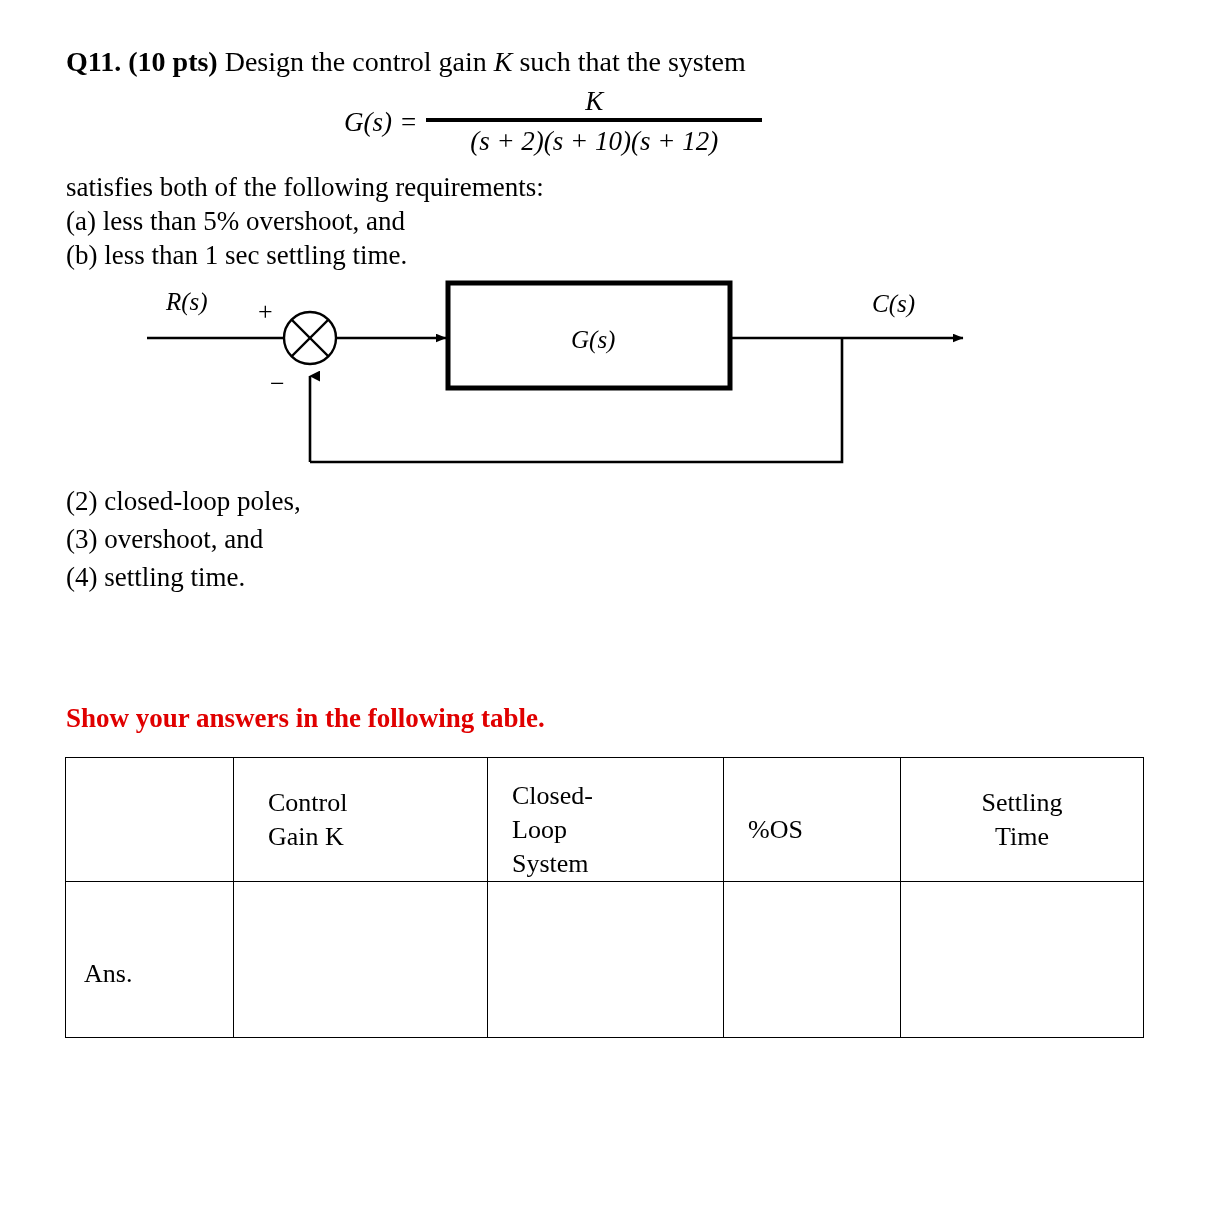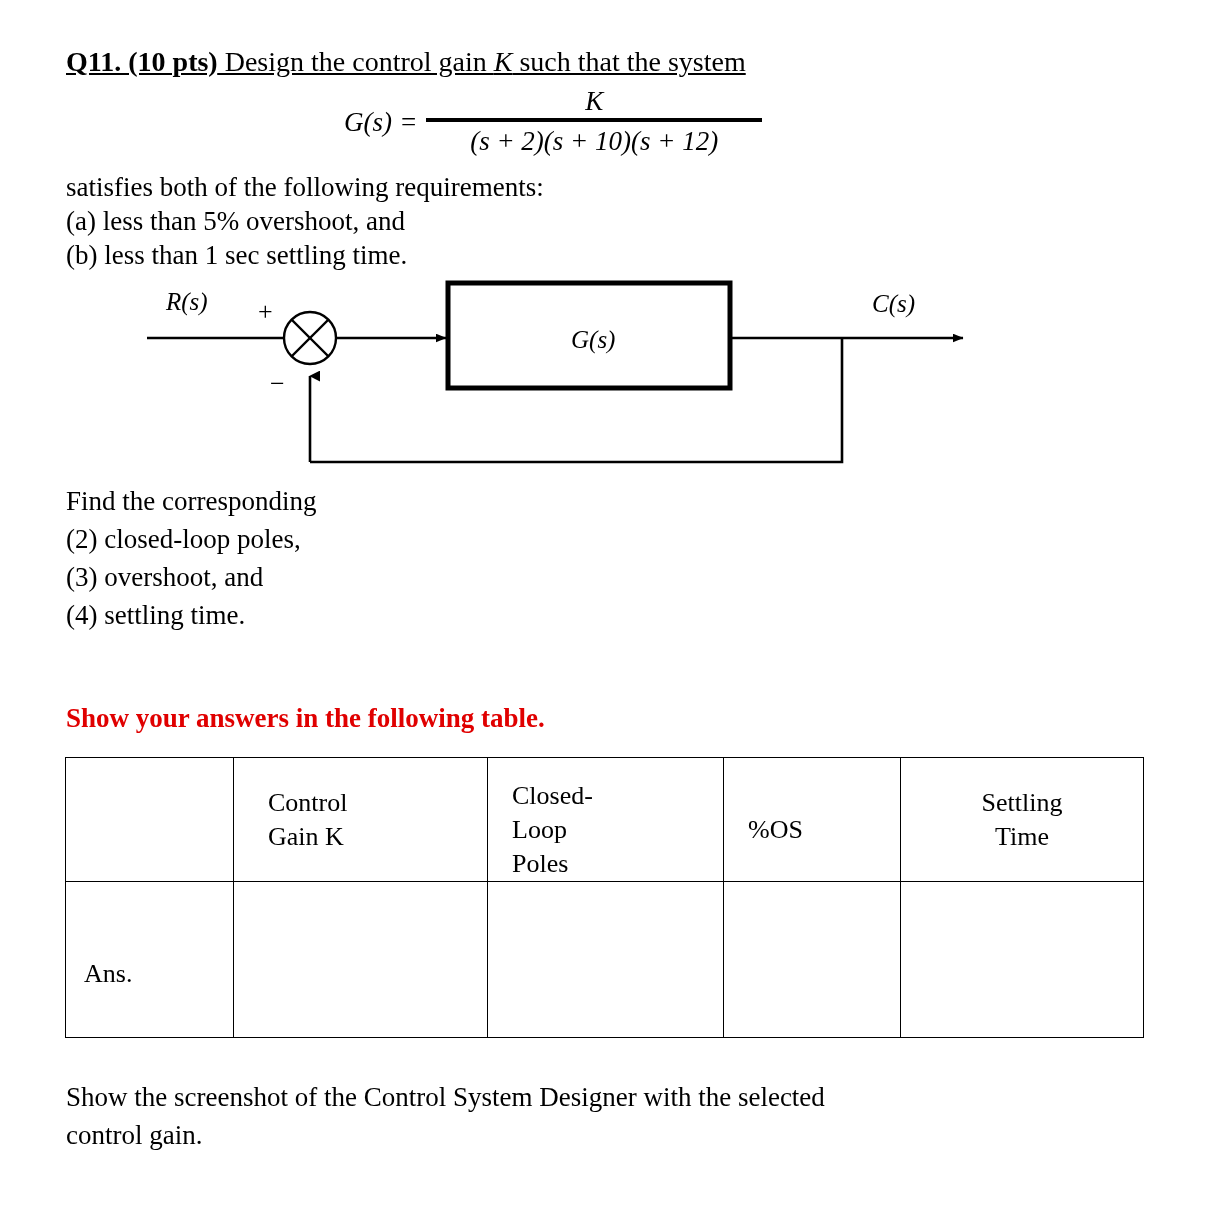--- a/index.html
+++ b/index.html
@@ -24,21 +24,20 @@
 
   
   #question-heading {
     position: absolute;
     left: 66px;
     top: 44px;
     width: 1000px;
     font-size: 28px;
     line-height: 36px;
     white-space: nowrap;
-    text-decoration: underline;
   }
   #question-heading .q-label { font-weight: bold; }
   .mi { font-style: italic; }
 
   
   #equation {
     position: absolute;
     left: 344px;
     top: 86px;
     display: flex;
@@ -232,21 +231,20 @@
 
       <line x1="600" y1="58" x2="833" y2="58" stroke="#000" stroke-width="2.6" marker-end="url(#arrowhead)"></line>
       <text class="diag-label" x="742" y="32">C(s)</text>
 
       <polyline points="712,58 712,182 180,182" fill="none" stroke="#000" stroke-width="2.6"></polyline>
       <line x1="180" y1="182" x2="180" y2="96" stroke="#000" stroke-width="2.6" marker-end="url(#arrowup)"></line>
     </svg>
   </div>
 
   <div id="find-list">
-    <div>Find the corresponding</div>
     <div>(2) closed-loop poles,</div>
     <div>(3) overshoot, and</div>
     <div>(4) settling time.</div>
   </div>
 
   <div id="red-instruction" style="color:#e00000">Show your answers in the following table.</div>
 
   <table id="answer-table">
     <colgroup>
       <col class="col-1">
@@ -263,21 +261,21 @@
         <td>
           <div class="cell-pad">
             <div>Control</div>
             <div>Gain K</div>
           </div>
         </td>
         <td>
           <div class="cell-pad narrow">
             <div>Closed-</div>
             <div>Loop</div>
-            <div>Poles</div>
+            <div>System</div>
           </div>
         </td>
         <td>
           <div class="cell-pad narrow">%OS</div>
         </td>
         <td>
           <div class="cell-center">
             <div>Settling</div>
             <div>Time</div>
           </div>
@@ -296,18 +294,14 @@
         <td>
           <div class="cell-pad narrow"></div>
         </td>
         <td>
           <div class="cell-center"></div>
         </td>
       </tr>
     </tbody>
   </table>
 
-  <div id="closing-instruction">
-    <div>Show the screenshot of the Control System Designer with the selected</div>
-    <div>control gain.</div>
-  </div>
 
 </div>
 
 </body></html>

